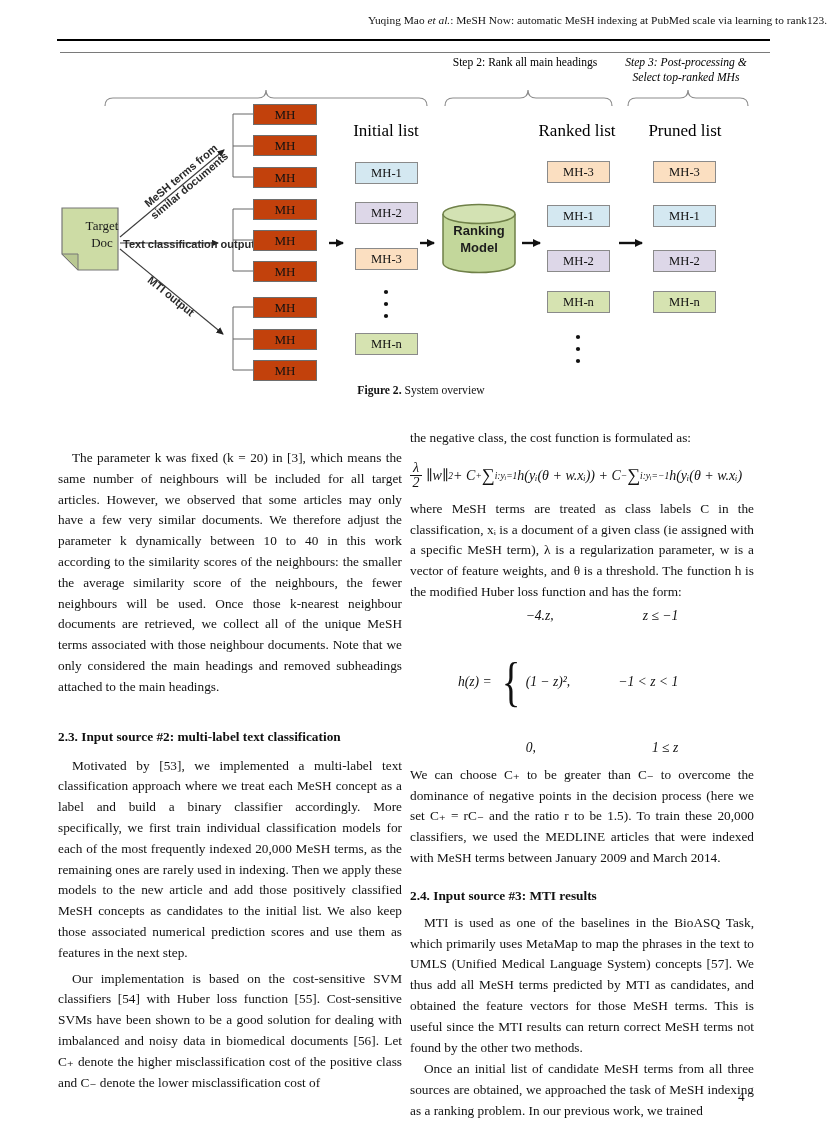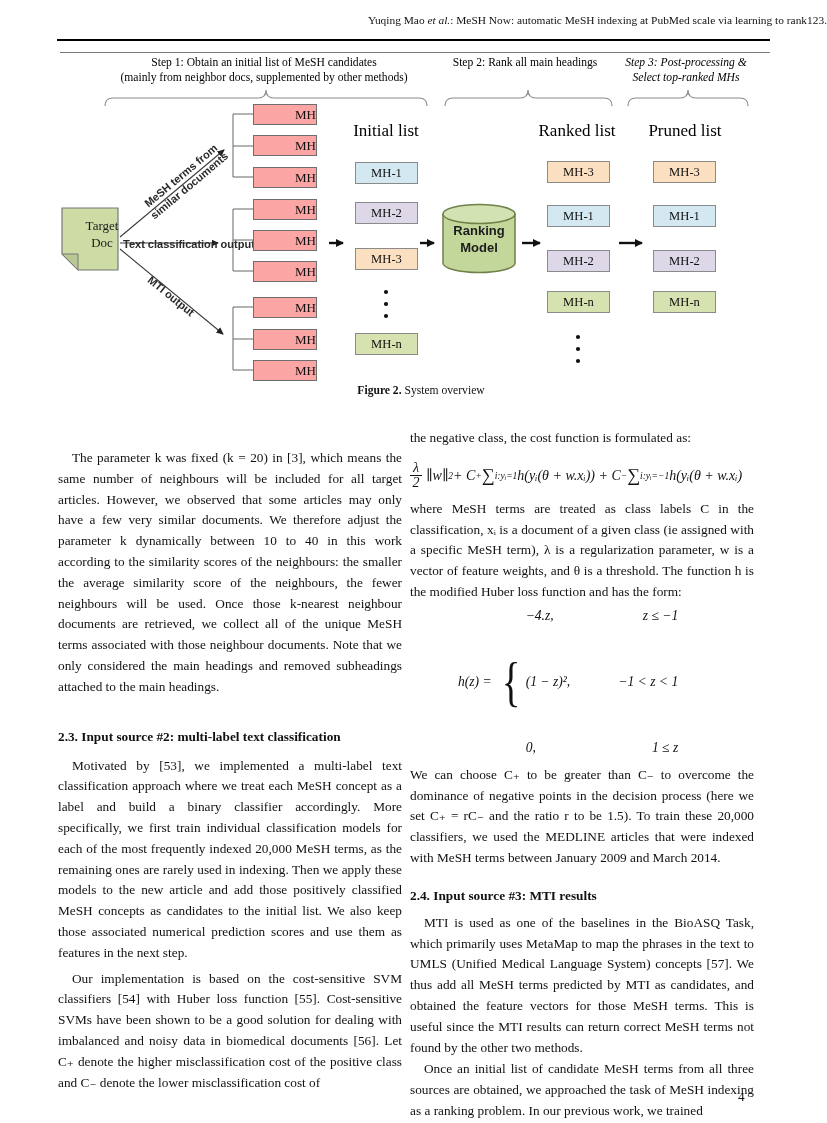--- a/index.html
+++ b/index.html
@@ -6,22 +6,22 @@
   .page{position:relative;width:827px;height:1123px;background:#ffffff;margin:0 auto;overflow:hidden;
         font-family:"Liberation Serif","DejaVu Serif",serif;color:#111;}
   .abs{position:absolute;}
   
   .header{position:absolute;top:14px;left:0;width:827px;text-align:right;font-size:11.4px;}
   .rule1{position:absolute;top:39px;left:57px;width:713px;height:2px;background:#000;}
   .rule2{position:absolute;top:52px;left:60px;width:710px;height:1px;background:#7a7a7a;}
   
   .steplabel{position:absolute;text-align:center;font-size:11.6px;line-height:14.5px;color:#000;}
   .coltitle{position:absolute;top:121px;width:80px;text-align:center;font-size:17px;color:#000;}
-  .mhbox{position:absolute;left:253px;width:62px;height:19px;border:1px solid #6e6e6e;background:#fca5a5;
-         text-align:right;font-size:13px;line-height:19px;}
+  .mhbox{position:absolute;left:253px;width:62px;height:19px;border:1px solid #6e6e6e;background:#c2410c;
+         text-align:center;font-size:13px;line-height:19px;}
   .cbox{position:absolute;width:61px;height:20px;border:1px solid #8a8a8a;text-align:center;
         font-size:12.6px;line-height:20px;}
   .rotlabel{position:absolute;font-family:"Liberation Sans","DejaVu Sans",sans-serif;
             font-weight:bold;font-size:11px;color:#2a2a2a;text-align:center;line-height:12.5px;}
   .targettext{position:absolute;left:62px;top:217px;width:80px;text-align:center;
               font-size:13px;line-height:17px;color:#1a1a1a;}
   .ranktext{position:absolute;left:443px;top:223px;width:72px;text-align:center;
             font-family:"Liberation Sans","DejaVu Sans",sans-serif;font-weight:bold;
             font-size:13px;line-height:16.5px;color:#1c1c1c;}
   .caption{position:absolute;top:384px;left:301px;width:240px;text-align:center;font-size:11.6px;}
@@ -51,24 +51,20 @@
 </style>
 </head>
 <body>
 
 <div class="page">
 
   <div class="header"><span>Yuqing Mao </span><i>et al.</i><span>:  MeSH Now: automatic MeSH indexing at PubMed scale via learning to rank123.</span></div>
   <div class="rule1"></div>
   <div class="rule2"></div>
 
-  <div class="steplabel" style="left:79px;top:56px;width:370px;">
-    <div>Step 1: Obtain an initial list of MeSH candidates</div>
-    <div>(mainly from neighbor docs, supplemented by other methods)</div>
-  </div>
   <div class="steplabel" style="left:440px;top:56px;width:170px;">
     <div>Step 2: Rank all main headings</div>
   </div>
   <div class="steplabel" style="left:616px;top:56px;width:140px;font-style:italic;">
     <div>Step 3: Post-processing &amp;</div>
     <div>Select top-ranked MHs</div>
   </div>
 
   <svg class="abs" style="left:0;top:0;" width="827" height="410" viewBox="0 0 827 410">
     <defs>

